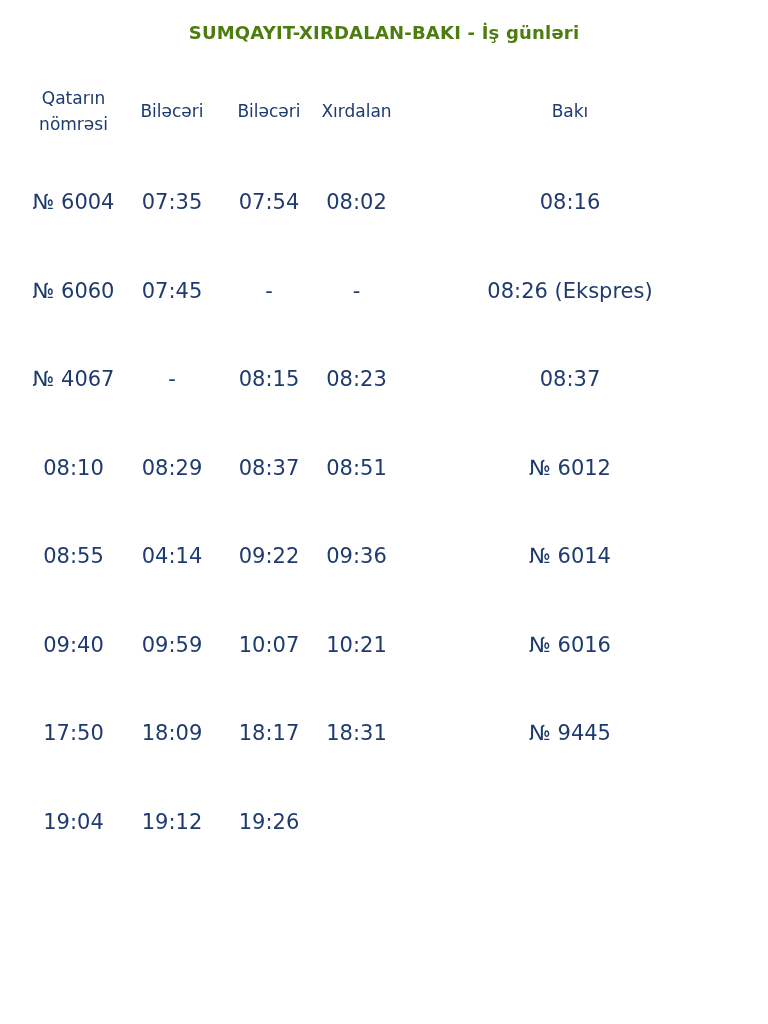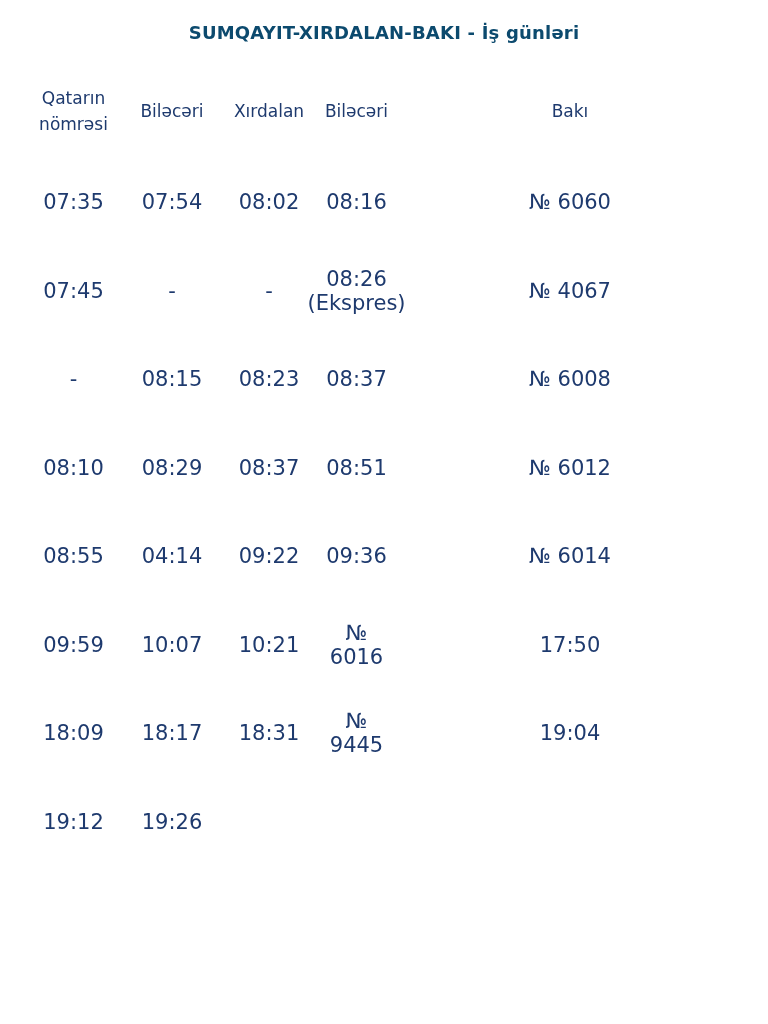--- a/index.html
+++ b/index.html
@@ -14,21 +14,21 @@
     width: 768px;
     height: 1024px;
     background: #ffffff;
   }
   .page-title {
     padding-top: 20px;
     text-align: center;
     font-size: 18px;
     line-height: 26px;
     font-weight: bold;
-    color: #0c4a6e;
+    color: #4d7c0f;
     letter-spacing: 0.2px;
   }
   .timetable {
     display: grid;
     grid-template-columns: 99px 98px 96px 79px 348px;
     grid-template-rows: 112px;
     grid-auto-rows: 88.5px;
     margin-left: 24px;
     color: #1e3a6e;
   }
@@ -58,59 +58,60 @@
 
   <div class="timetable">
 
     <div class="cell header-cell">
       <span class="wrap">Qatarın nömrəsi</span>
     </div>
     <div class="cell header-cell">
       <span class="wrap">Biləcəri</span>
     </div>
     <div class="cell header-cell">
-      <span class="wrap">Xırdalan</span>
+      <span class="wrap">Biləcəri</span>
     </div>
     <div class="cell header-cell">
-      <span class="wrap">Biləcəri</span>
+      <span class="wrap">Xırdalan</span>
     </div>
     <div class="cell header-cell">
       <span class="wrap">Bakı</span>
     </div>
 
+    <div class="cell">№ 6004</div>
     <div class="cell">07:35</div>
     <div class="cell">07:54</div>
     <div class="cell">08:02</div>
     <div class="cell">08:16</div>
 
     <div class="cell">№ 6060</div>
     <div class="cell">07:45</div>
     <div class="cell">-</div>
     <div class="cell">-</div>
     <div class="cell">08:26 (Ekspres)</div>
 
     <div class="cell">№ 4067</div>
     <div class="cell">-</div>
     <div class="cell">08:15</div>
     <div class="cell">08:23</div>
     <div class="cell">08:37</div>
 
-    <div class="cell">№ 6008</div>
     <div class="cell">08:10</div>
     <div class="cell">08:29</div>
     <div class="cell">08:37</div>
     <div class="cell">08:51</div>
 
     <div class="cell">№ 6012</div>
     <div class="cell">08:55</div>
     <div class="cell">04:14</div>
     <div class="cell">09:22</div>
     <div class="cell">09:36</div>
 
     <div class="cell">№ 6014</div>
+    <div class="cell">09:40</div>
     <div class="cell">09:59</div>
     <div class="cell">10:07</div>
     <div class="cell">10:21</div>
 
     <div class="cell">№ 6016</div>
     <div class="cell">17:50</div>
     <div class="cell">18:09</div>
     <div class="cell">18:17</div>
     <div class="cell">18:31</div>
 

